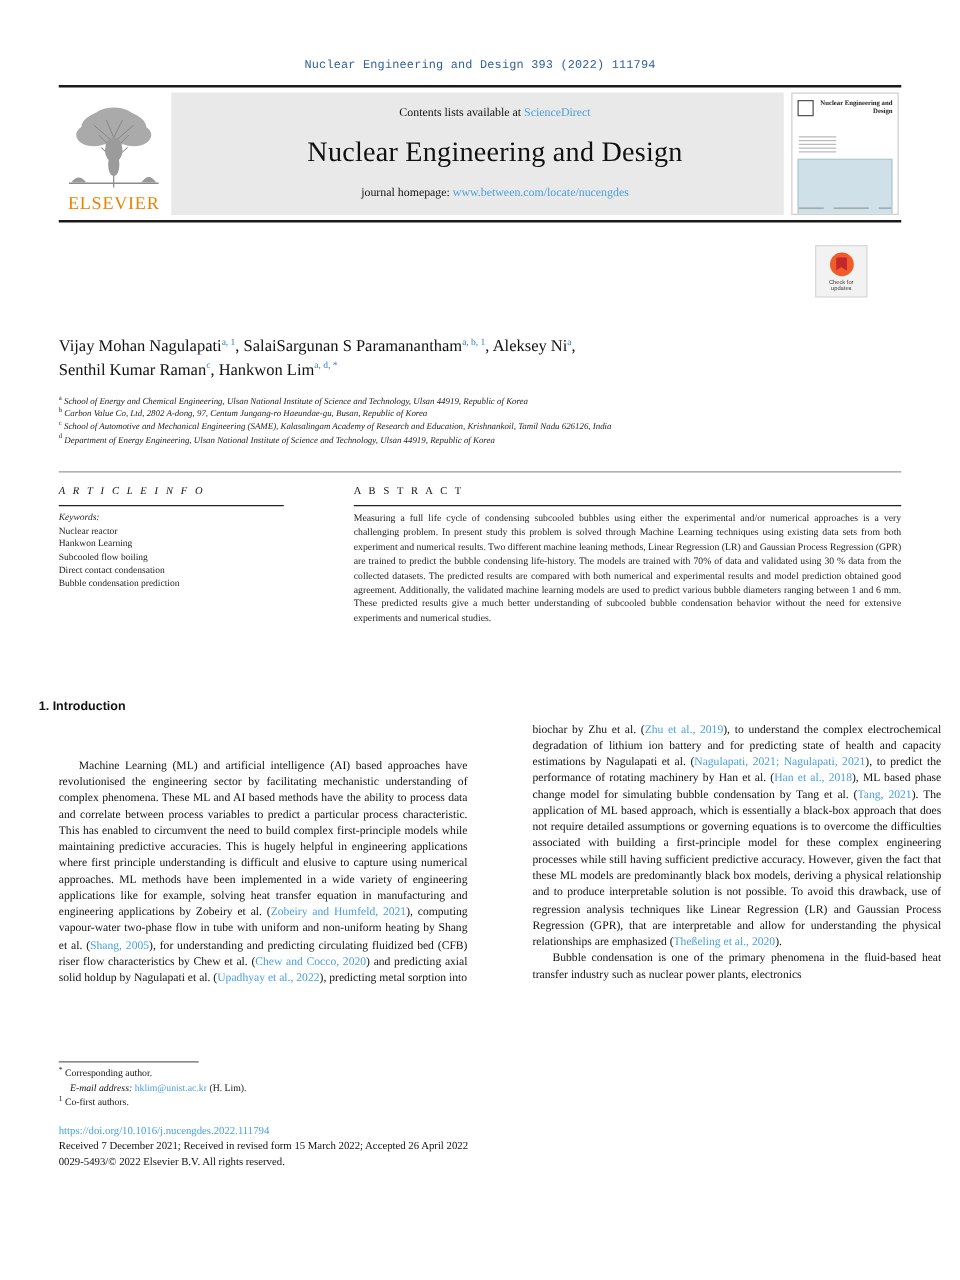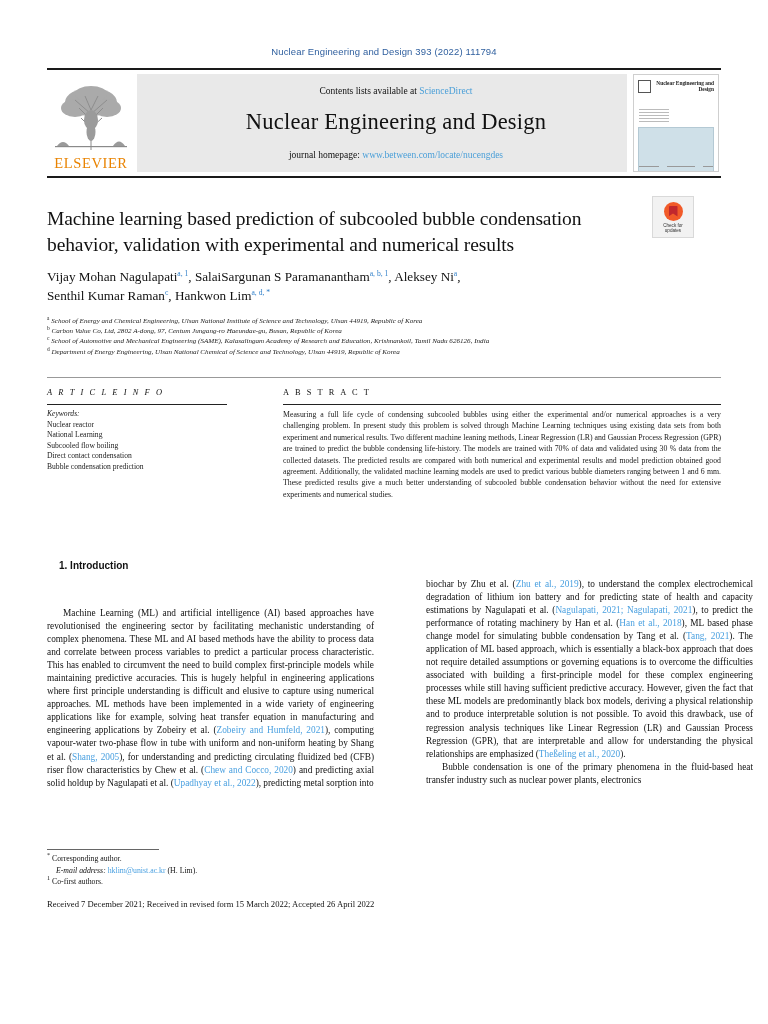--- a/index.html
+++ b/index.html
@@ -18,21 +18,21 @@
     color: #000;
   }
 
   
   .running-head {
     position: absolute;
     top: 46px;
     left: 0;
     width: 768px;
     text-align: center;
-    font-family: Liberation Sans, sans-serif;
+    font-family: Liberation Mono, monospace;
     font-size: 9.5px;
     color: #2f5f9e;
     letter-spacing: .15px;
   }
 
   
   .masthead {
     position: absolute;
     top: 68px;
     left: 47px;
@@ -295,21 +295,21 @@
     width: 438px;
     font-size: 7.8px;
     line-height: 11.4px;
     text-align: justify;
     color: #1a1a1a;
   }
 
   
   .sec-title {
     position: absolute;
-    left: 59px;
+    left: 31px;
     top: 560px;
     font-family: "Liberation Sans", sans-serif;
     font-size: 10px;
     font-weight: bold;
     color: #111;
   }
   .col {
     position: absolute;
     top: 585px;
     width: 327px;
@@ -421,52 +421,51 @@
       </div>
       <div class="cover-img"></div>
       <div class="cover-foot">
         <div class="blk" style="width:20px"></div>
         <div class="blk" style="width:28px"></div>
         <div class="blk" style="width:10px"></div>
       </div>
     </div>
   </div>
 
-  <div class="title">Machine learning based prediction of subcooled bubble condensation behavior, validation with experimental and numerical results</div>
 
   <div class="crossmark">
     <div class="ring"></div>
     <div class="cm-text">
       <span>Check for</span><br>
       <span>updates</span>
     </div>
   </div>
 
   <div class="authors">
     <span>Vijay Mohan Nagulapati</span><sup>a, 1</sup><span>, SalaiSargunan S Paramanantham</span><sup>a, b, 1</sup><span>, Aleksey Ni</span><sup>a</sup><span>,</span><br>
     <span>Senthil Kumar Raman</span><sup>c</sup><span>, Hankwon Lim</span><sup>a, d, *</sup>
   </div>
 
   <div class="affils">
     <div><sup>a</sup> <span>School of Energy and Chemical Engineering, Ulsan National Institute of Science and Technology, Ulsan 44919, Republic of Korea</span></div>
     <div><sup>b</sup> <span>Carbon Value Co, Ltd, 2802 A-dong, 97, Centum Jungang-ro Haeundae-gu, Busan, Republic of Korea</span></div>
     <div><sup>c</sup> <span>School of Automotive and Mechanical Engineering (SAME), Kalasalingam Academy of Research and Education, Krishnankoil, Tamil Nadu 626126, India</span></div>
-    <div><sup>d</sup> <span>Department of Energy Engineering, Ulsan National Chemical of Science and Technology, Ulsan 44919, Republic of Korea</span></div>
+    <div><sup>d</sup> <span>Department of Energy Engineering, Ulsan National Institute of Science and Technology, Ulsan 44919, Republic of Korea</span></div>
   </div>
 
   <div class="rule-top"></div>
   <div class="info-head">A R T I C L E  I N F O</div>
   <div class="abs-head">A B S T R A C T</div>
   <div class="info-rule"></div>
   <div class="abs-rule"></div>
 
   <div class="keywords">
     <div class="kw-label">Keywords:</div>
     <div>Nuclear reactor</div>
-    <div>National Learning</div>
+    <div>Hankwon Learning</div>
     <div>Subcooled flow boiling</div>
     <div>Direct contact condensation</div>
     <div>Bubble condensation prediction</div>
   </div>
 
   <div class="abstract">Measuring a full life cycle of condensing subcooled bubbles using either the experimental and/or numerical approaches is a very challenging problem. In present study this problem is solved through Machine Learning techniques using existing data sets from both experiment and numerical results. Two different machine leaning methods, Linear Regression (LR) and Gaussian Process Regression (GPR) are trained to predict the bubble condensing life-history. The models are trained with 70% of data and validated using 30 % data from the collected datasets. The predicted results are compared with both numerical and experimental results and model prediction obtained good agreement. Additionally, the validated machine learning models are used to predict various bubble diameters ranging between 1 and 6 mm. These predicted results give a much better understanding of subcooled bubble condensation behavior without the need for extensive experiments and numerical studies.</div>
 
   <div class="sec-title">1. Introduction</div>
 
   <div class="col left">
@@ -479,16 +478,18 @@
   </div>
 
   <div class="fn-rule"></div>
   <div class="footnotes">
     <div><sup>*</sup> <span>Corresponding author.</span></div>
     <div style="padding-left:9px"><span class="ital">E-mail address:</span> <span class="mail">hklim@unist.ac.kr</span> <span>(H. Lim).</span></div>
     <div><sup>1</sup> <span>Co-first authors.</span></div>
   </div>
 
   <div class="pubinfo">
+    <div class="doi">https://doi.org/10.1016/j.nucengdes.2022.111794</div>
     <div>Received 7 December 2021; Received in revised form 15 March 2022; Accepted 26 April 2022</div>
+    <div>0029-5493/© 2022 Elsevier B.V. All rights reserved.</div>
   </div>
 
 </div>
 
 </body></html>

